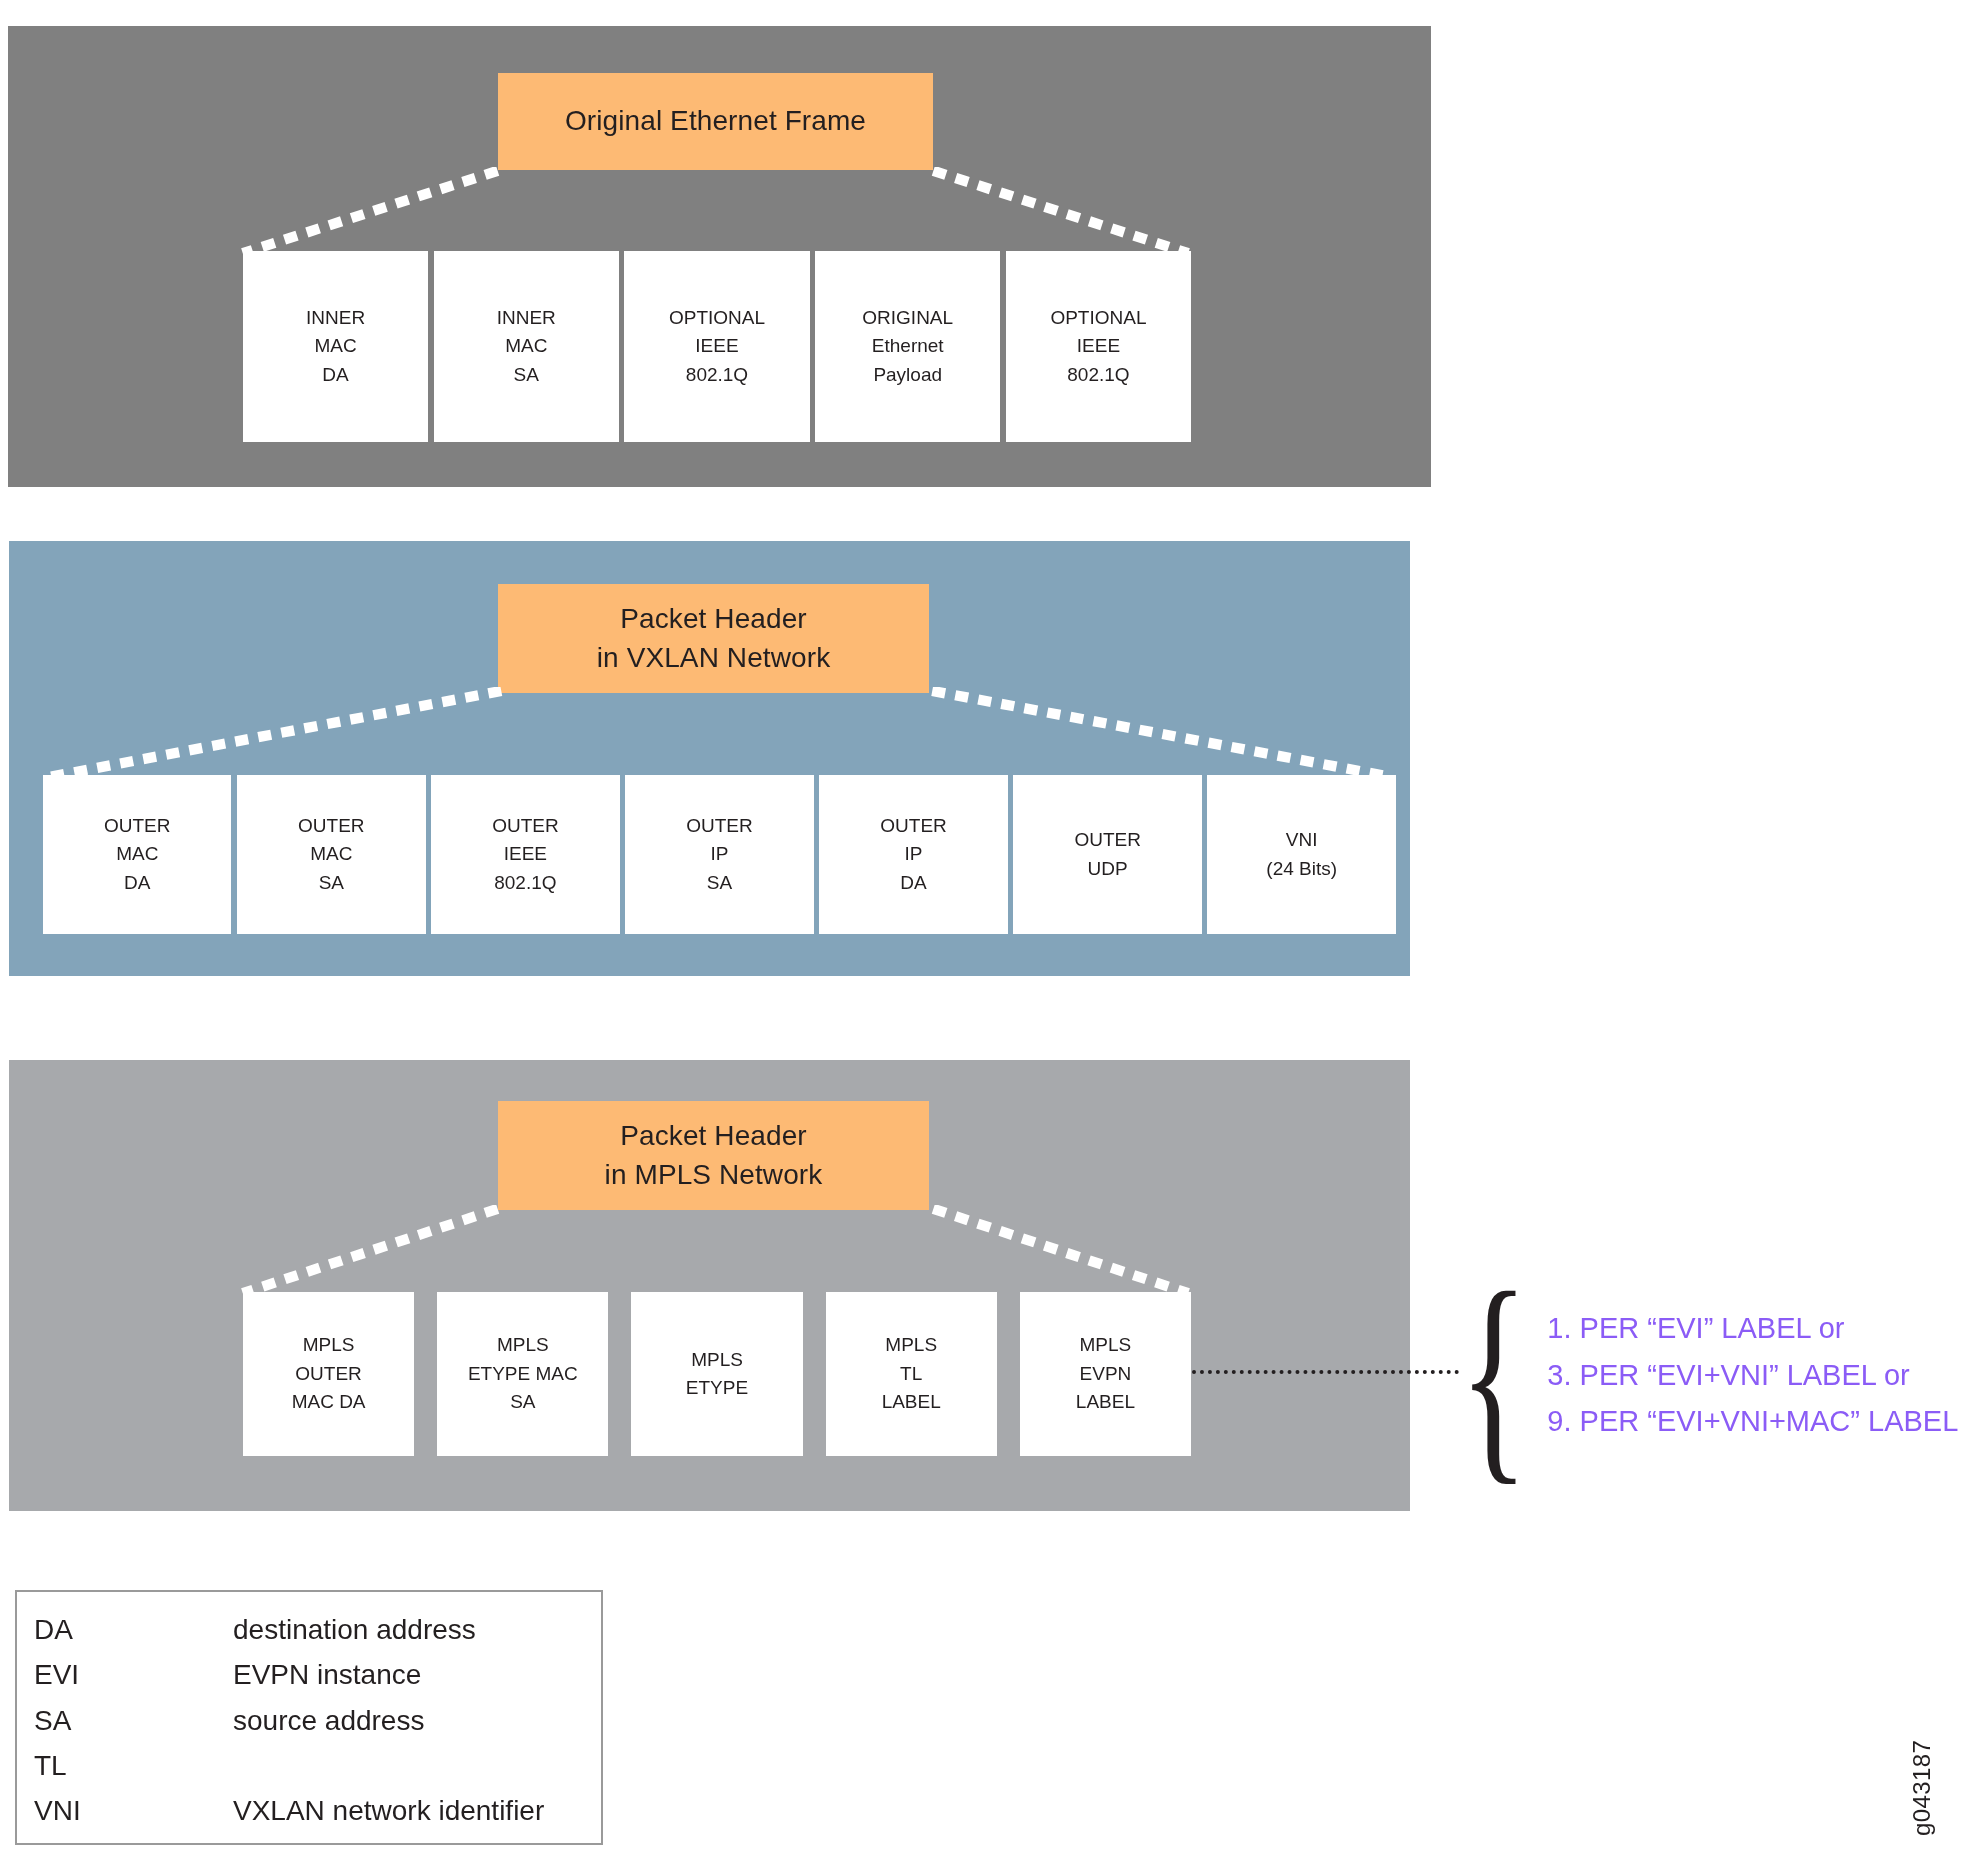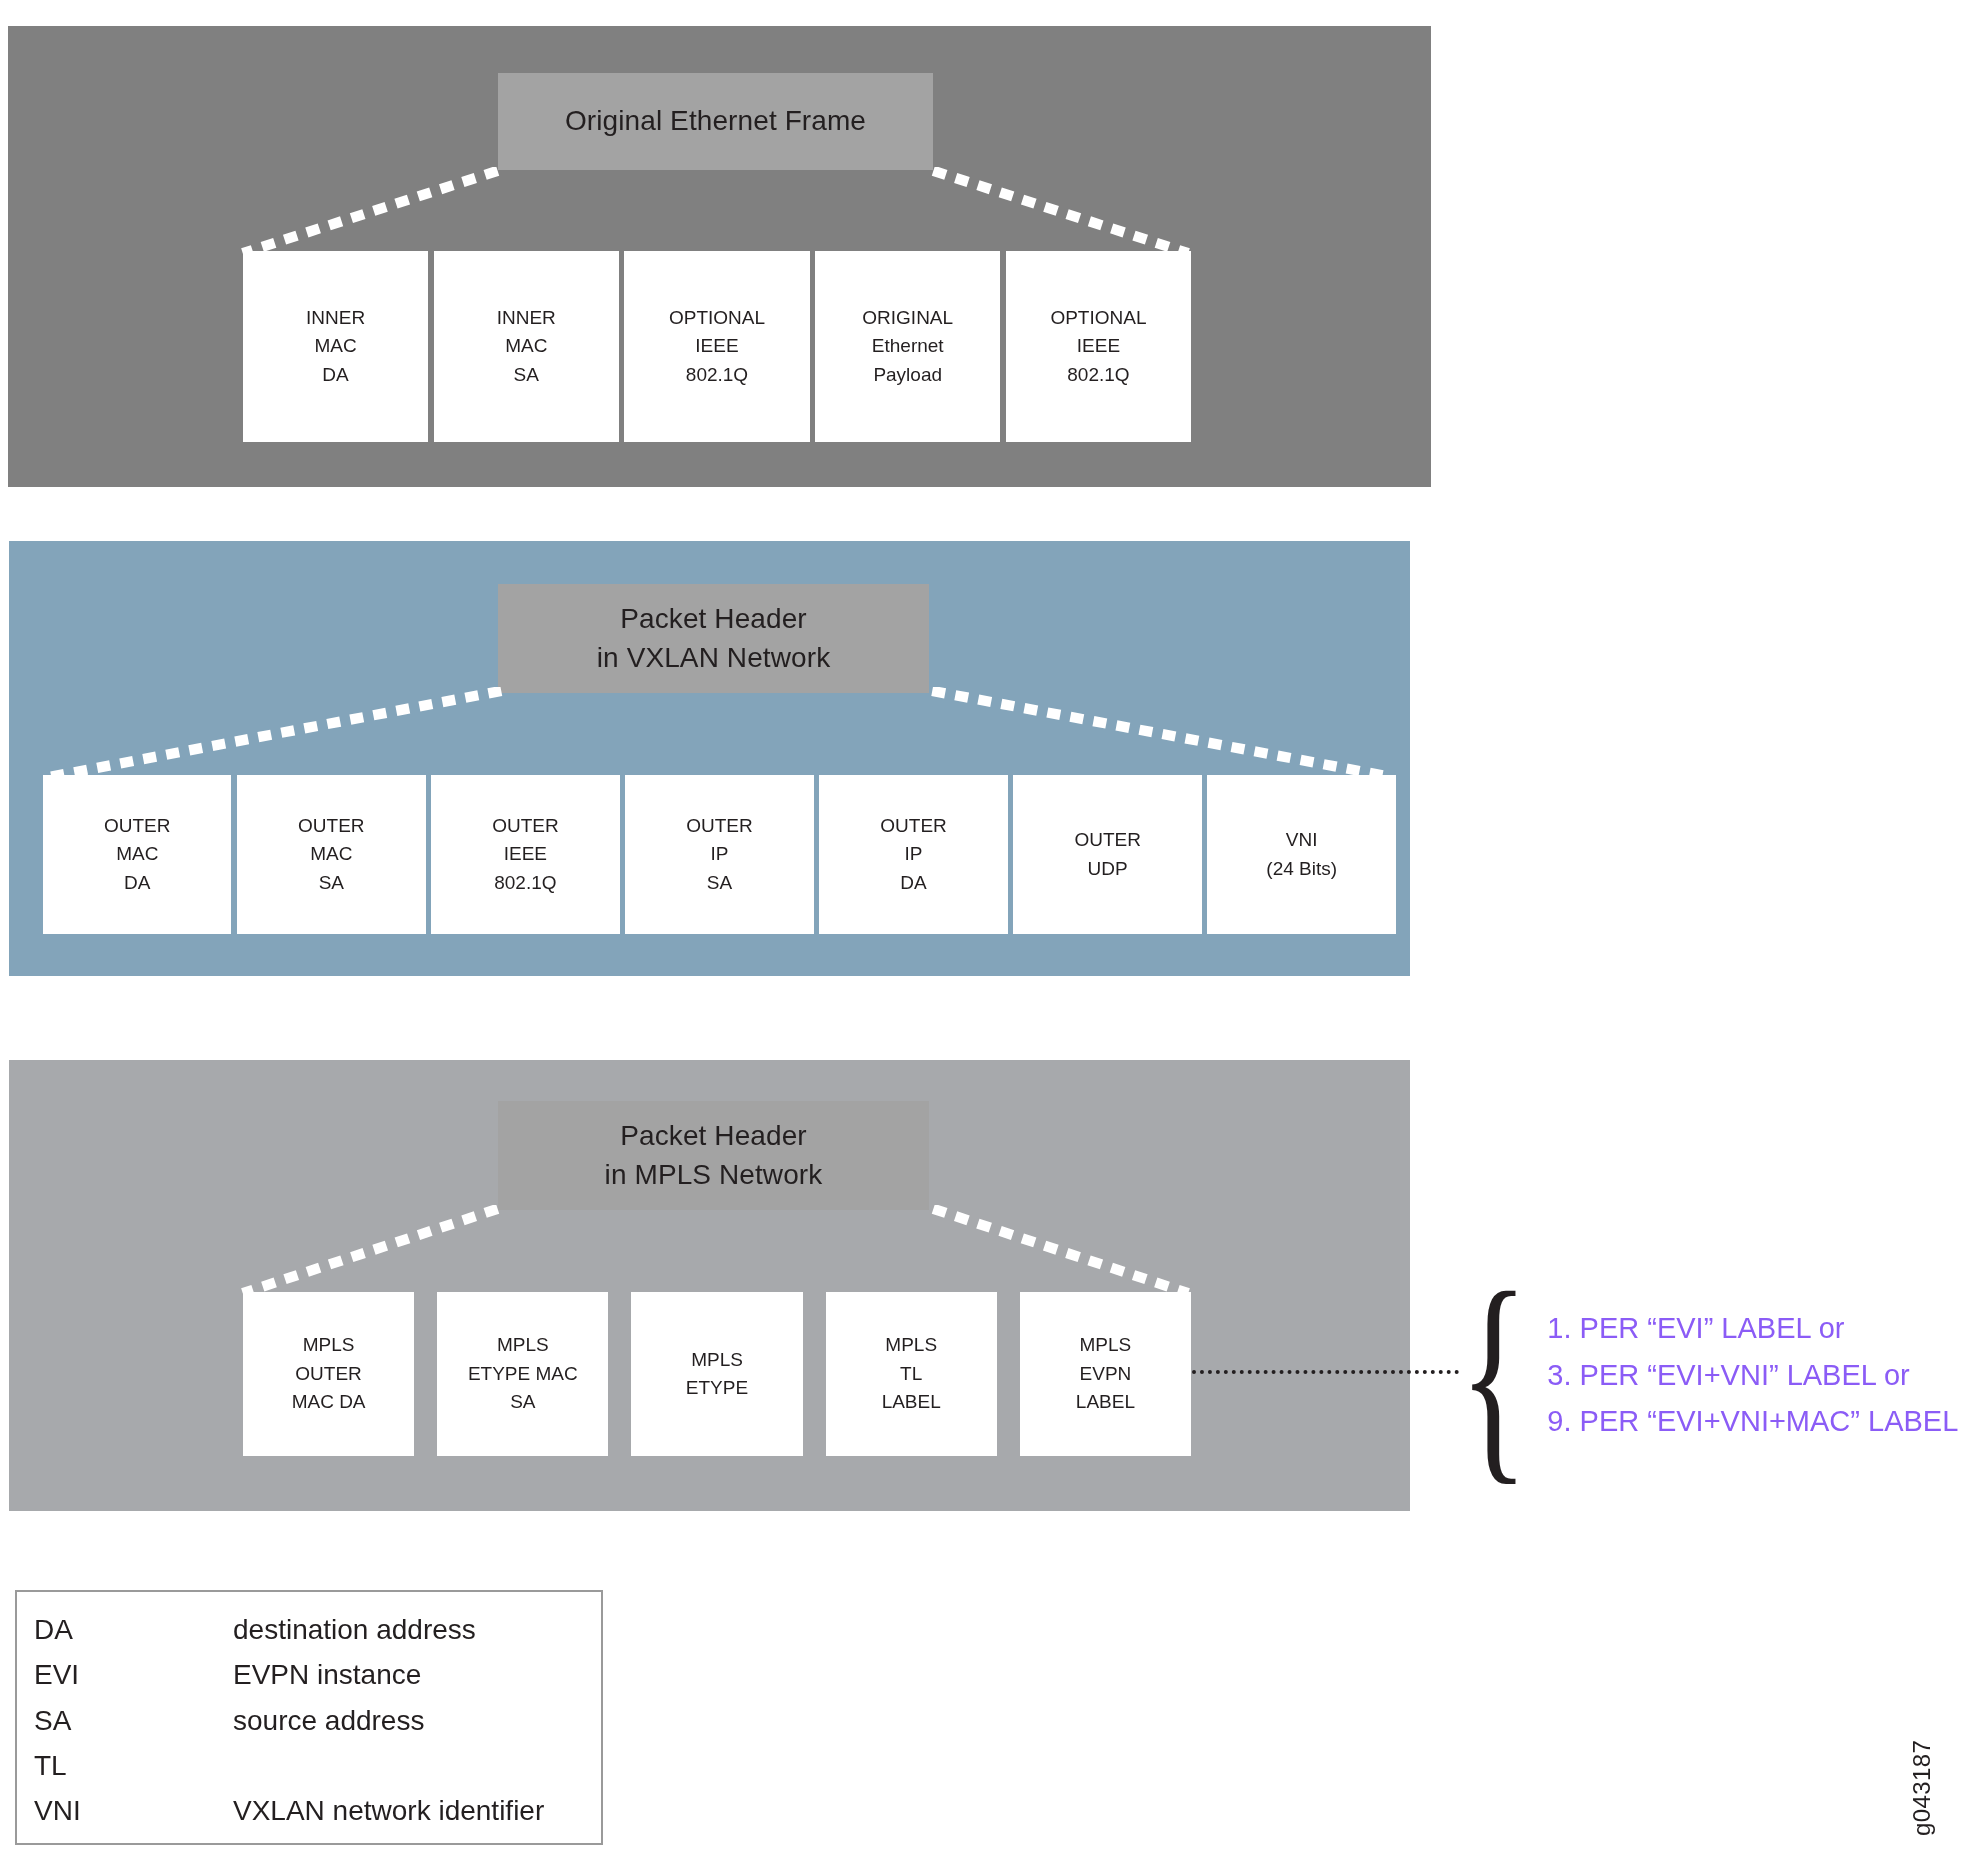--- a/index.html
+++ b/index.html
@@ -20,21 +20,21 @@
     position: absolute;
     box-sizing: border-box;
   }
   .panel-gray-dark { background: #808080; }
   .panel-blue      { background: #83a4ba; }
   .panel-gray-mid  { background: #a7a9ac; }
 
   
   .title-card {
     position: absolute;
-    background: #a3a3a3;
+    background: #fdba74;
     display: flex;
     flex-direction: column;
     align-items: center;
     justify-content: center;
     text-align: center;
     color: #231f20;
     font-size: 28px;
     line-height: 1.36;
     letter-spacing: 0.1px;
     box-sizing: border-box;

